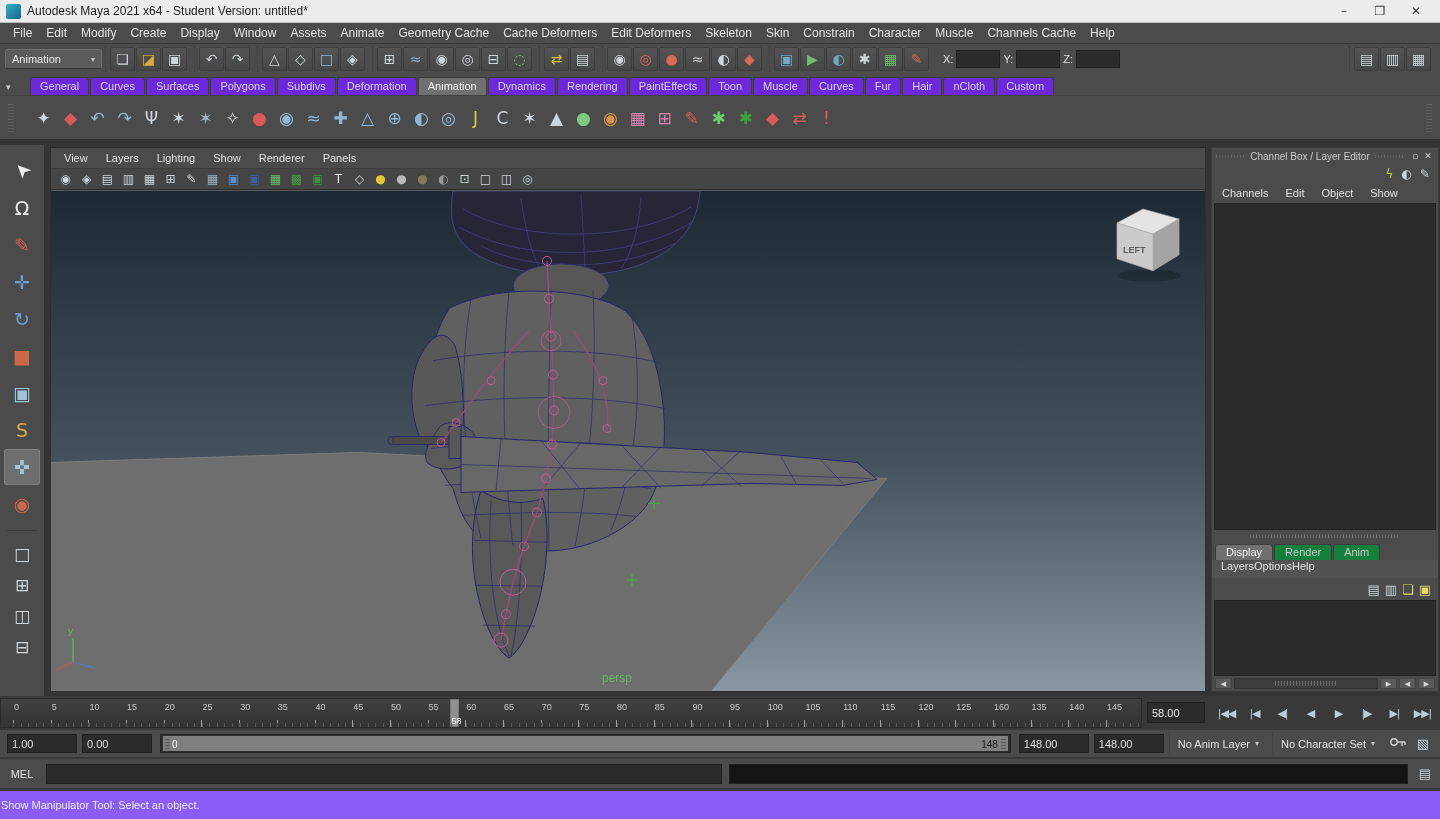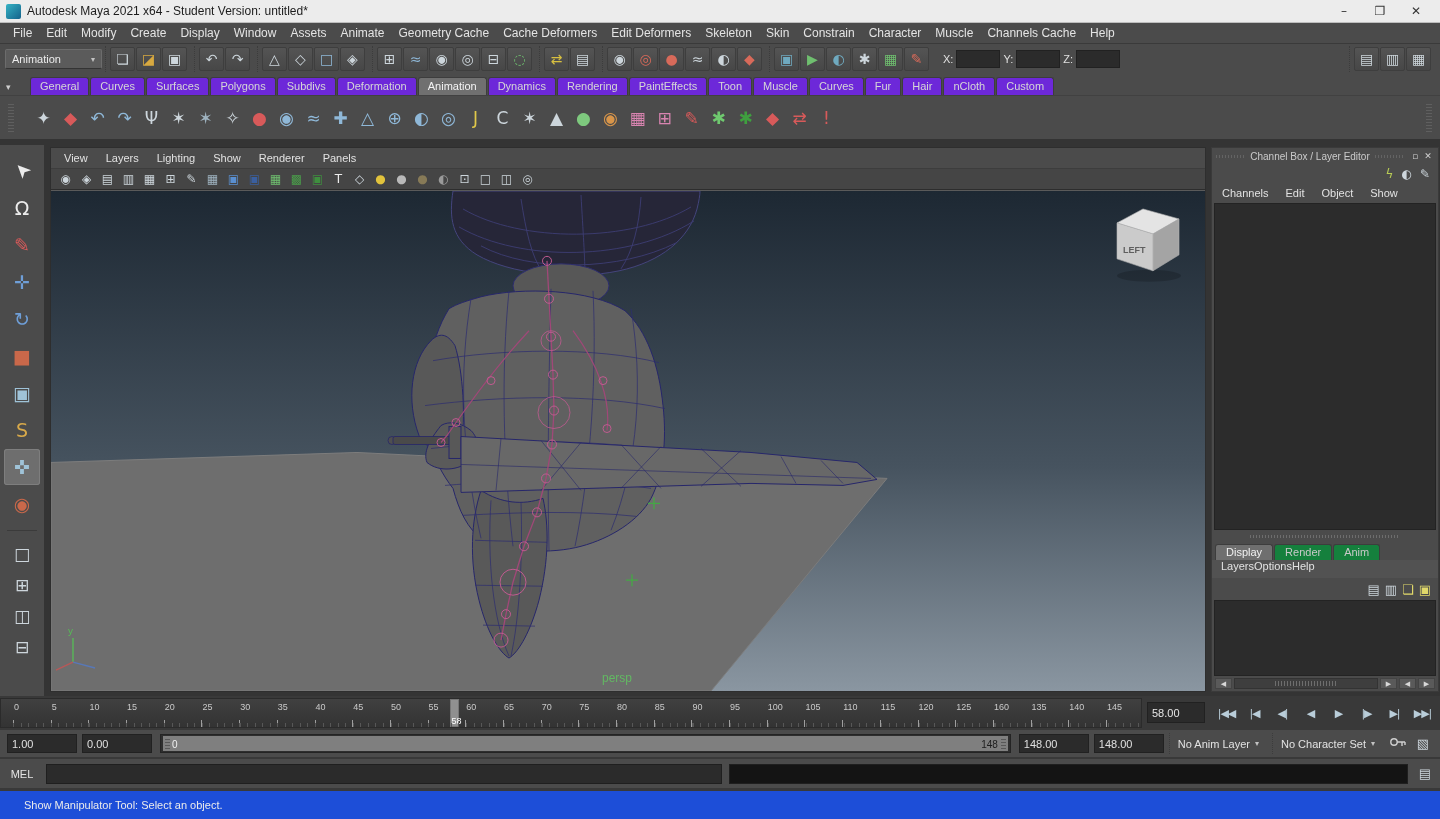--- a/index.html
+++ b/index.html
@@ -108,21 +108,21 @@
 .rs-end{position:absolute;right:10px;top:3px;font-size:10px;color:#1d1d1d;}
 .rs-dd{display:flex;align-items:center;gap:5px;height:21px;padding:0 8px;border-left:1px dotted #3c3c3c;font-size:11px;color:#e2e2e2;}
 .rs-icon{width:20px;text-align:center;}
 
 
 .cmd-row{position:absolute;top:759px;left:0;right:0;height:29px;background:#4b4b4b;display:flex;align-items:center;padding:0 5px;gap:7px;}
 .cmd-label{width:34px;text-align:center;font-size:11px;color:#e4e4e4;}
 .cmd-input{width:676px;height:20px;background:#2b2b2b;border:1px solid #1f1f1f;color:#ddd;}
 .cmd-output{flex:1;height:20px;background:#141414;border:1px solid #1f1f1f;}
 .cmd-icon{width:20px;text-align:center;font-size:13px;color:#cdd6dc;font-family:"DejaVu Sans",sans-serif;}
-.help-row{position:absolute;top:790px;left:0;right:0;height:29px;background:#1d4ed8;border-top:1px solid #393939;display:flex;align-items:center;padding:0 24px;}
+.help-row{position:absolute;top:790px;left:0;right:0;height:29px;background:#8b5cf6;border-top:1px solid #393939;display:flex;align-items:center;padding:0 1px;}
 .help-text{font-size:11px;color:#ebebeb;}
 </style>
 </head>
 <body>
 
 <div class="title-bar">
   <span class="app-icon"></span>
   <span class="title-text">Autodesk Maya 2021 x64 - Student Version: untitled*</span>
   <div class="win-controls">
 

